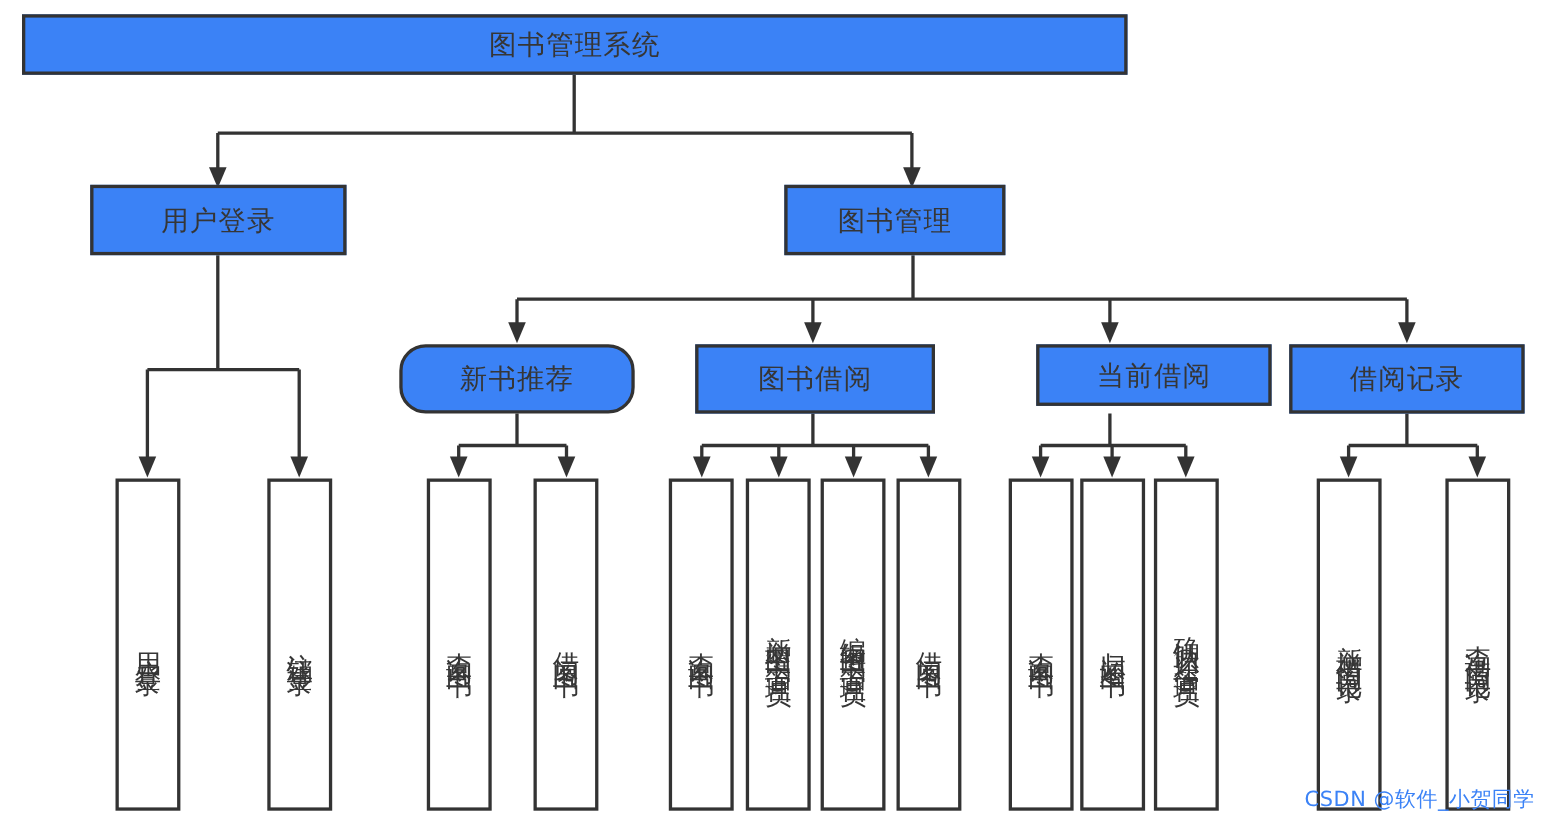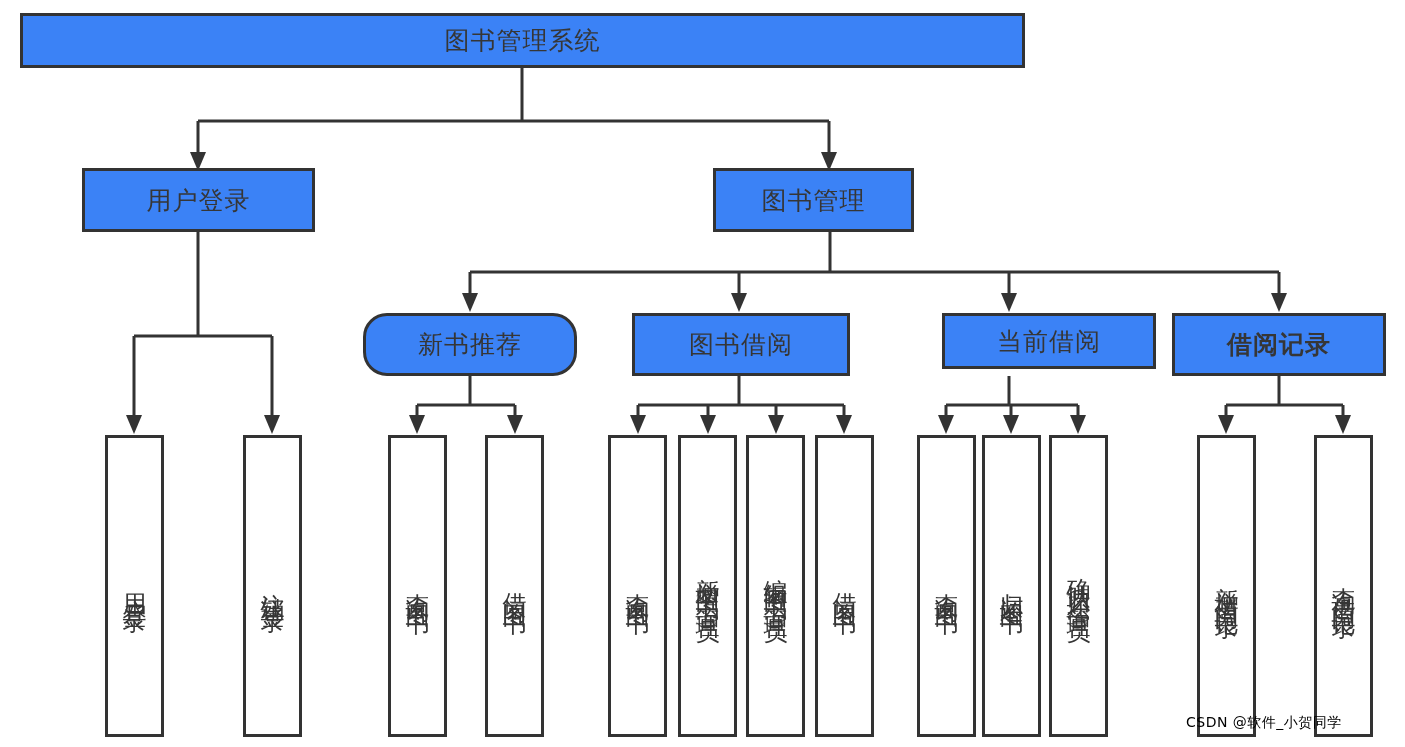--- a/index.html
+++ b/index.html
@@ -53,42 +53,42 @@
     color: #363636;
     white-space: nowrap;
   }
   
   #node-root      { left: 20px;   top: 13px;  width: 1005px; height: 55px; }
   #node-l2-0      { left: 82px;   top: 168px; width: 233px;  height: 64px; }
   #node-l2-1      { left: 713px;  top: 168px; width: 201px;  height: 64px; }
   #node-l3-0      { left: 363px;  top: 313px; width: 214px;  height: 63px; border-radius: 24px; }
   #node-l3-1      { left: 632px;  top: 313px; width: 218px;  height: 63px; }
   #node-l3-2      { left: 902px;  top: 313px; width: 214px;  height: 56px; margin-left: 40px; }
-  #node-l3-3      { left: 1172px; top: 313px; width: 214px;  height: 63px; font-weight: bold; }
+  #node-l3-3      { left: 1172px; top: 313px; width: 214px;  height: 63px; }
   
   #leaf-a-0 { left: 105px;  }
   #leaf-a-1 { left: 243px;  }
   #leaf-b-0 { left: 388px;  }
   #leaf-b-1 { left: 485px;  }
   #leaf-c-0 { left: 608px;  }
   #leaf-c-1 { left: 678px;  }
   #leaf-c-2 { left: 746px;  }
   #leaf-c-3 { left: 815px;  }
   #leaf-d-0 { left: 917px;  }
   #leaf-d-1 { left: 982px;  }
   #leaf-d-2 { left: 1049px; }
   #leaf-e-0 { left: 1197px; }
   #leaf-e-1 { left: 1314px; }
   #watermark {
     position: absolute;
     left: 1186px;
     top: 714px;
-    font-size: 14px;
+    font-size: 19px;
     letter-spacing: 0.5px;
-    color: #000000;
+    color: #3b82f6;
     z-index: 3;
     white-space: nowrap;
     text-align: right;
   }
 </style>
 </head>
 <body>
 
 <div id="canvas">
 

